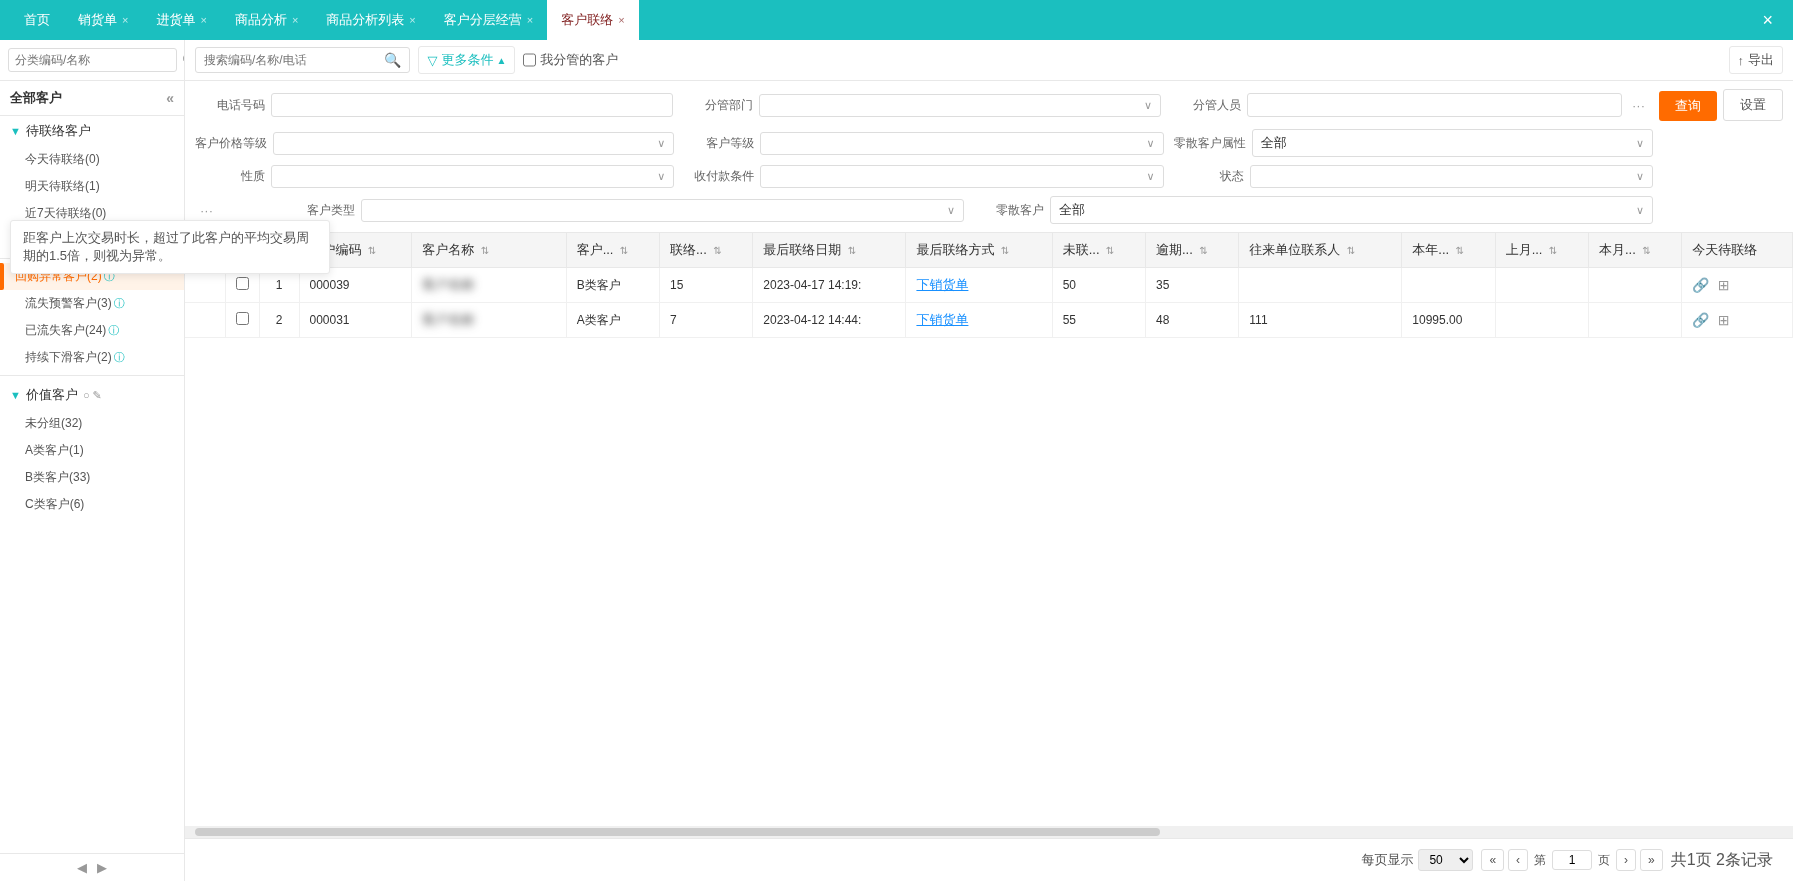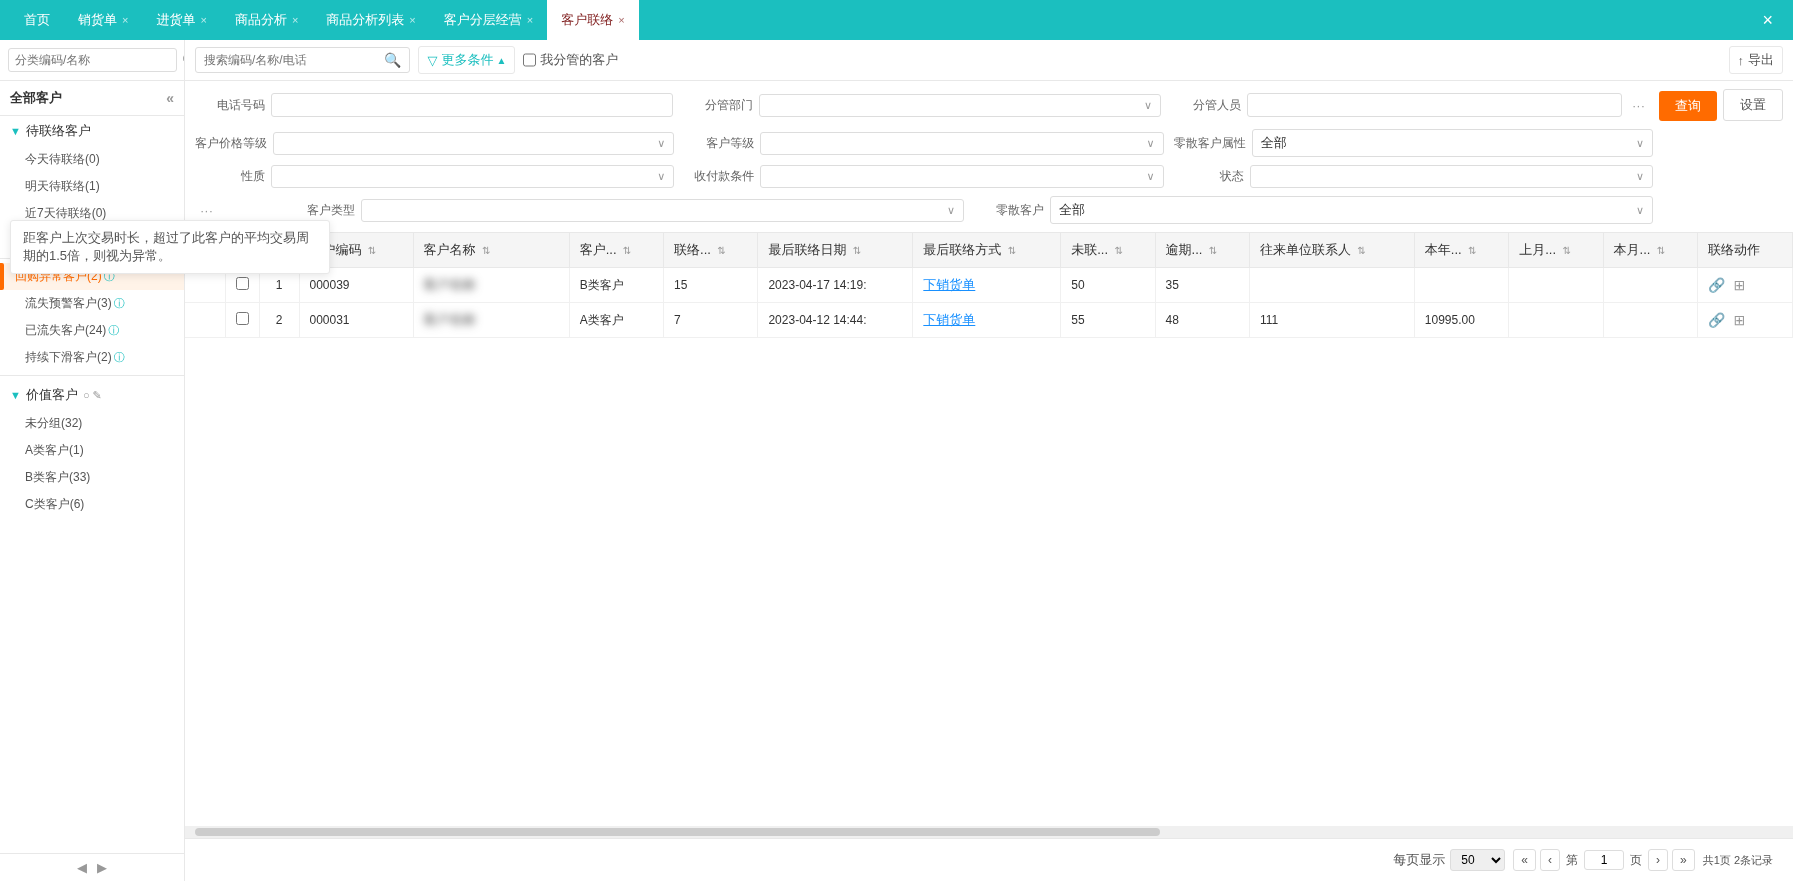--- a/index.html
+++ b/index.html
@@ -190,21 +190,21 @@
     }
     .pagination .page-nav { display: flex; align-items: center; gap: 4px; }
     .pagination .page-btn {
       border: 1px solid #ddd; background: white; padding: 3px 7px;
       cursor: pointer; border-radius: 3px; font-size: 12px; color: #555;
     }
     .pagination .page-input {
       border: 1px solid #ddd; border-radius: 3px; padding: 2px 6px;
       width: 40px; text-align: center; font-size: 12px; outline: none;
     }
-    .pagination .total { font-size: 11px; color: #555; text-align: right; }
+    .pagination .total { font-size: 16px; color: #555; text-align: right; }
 
     
     .h-scrollbar-wrap {
       background: #f0f0f0; height: 12px; position: relative;
       overflow: hidden;
     }
     .h-scrollbar-thumb {
       background: #ccc; height: 8px; width: 60%; border-radius: 4px;
       position: absolute; top: 2px; left: 10px;
     }
@@ -476,21 +476,21 @@
             </th>
             <th>
               <span>上月...</span>
               <span class="sort-icon">⇅</span>
             </th>
             <th>
               <span>本月...</span>
               <span class="sort-icon">⇅</span>
             </th>
             <th>
-              <span>联络动作</span>
+              <span>今天待联络</span>
             </th>
           </tr>
         </thead>
         <tbody>
           <tr>
             <td></td>
             <td class="col-checkbox">
               <input type="checkbox" style="">
             </td>
             <td class="col-num">1</td>

